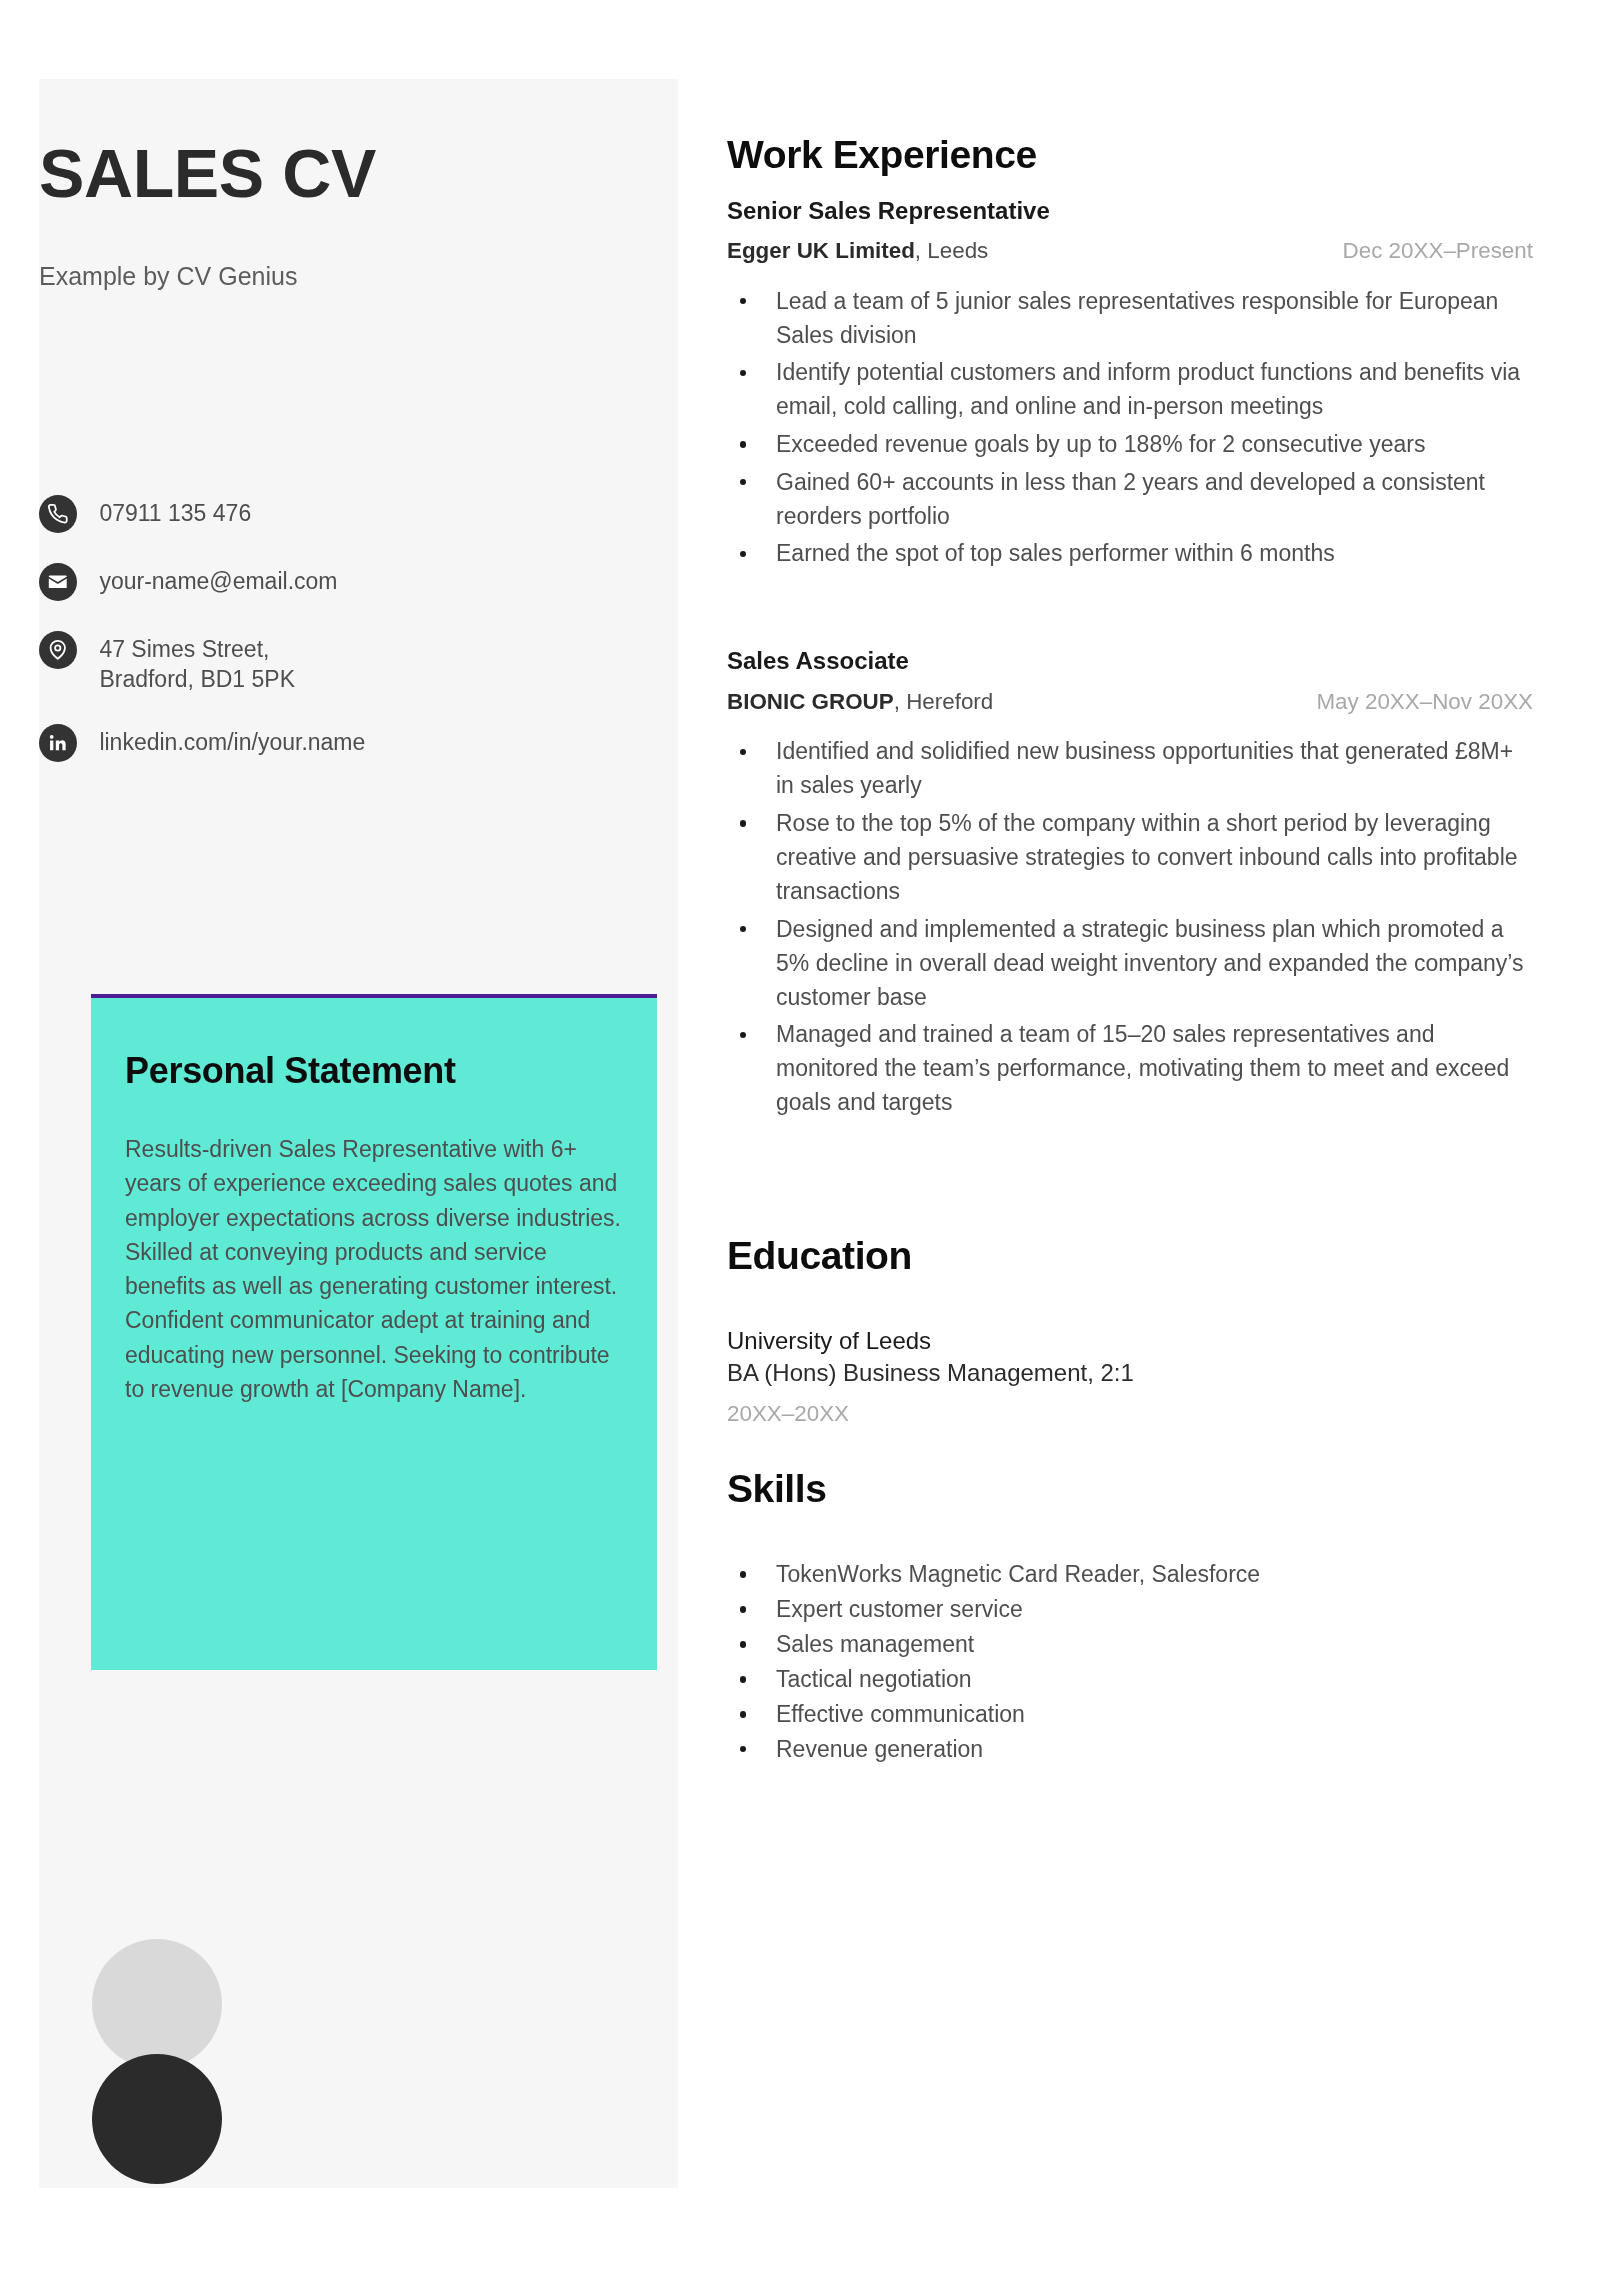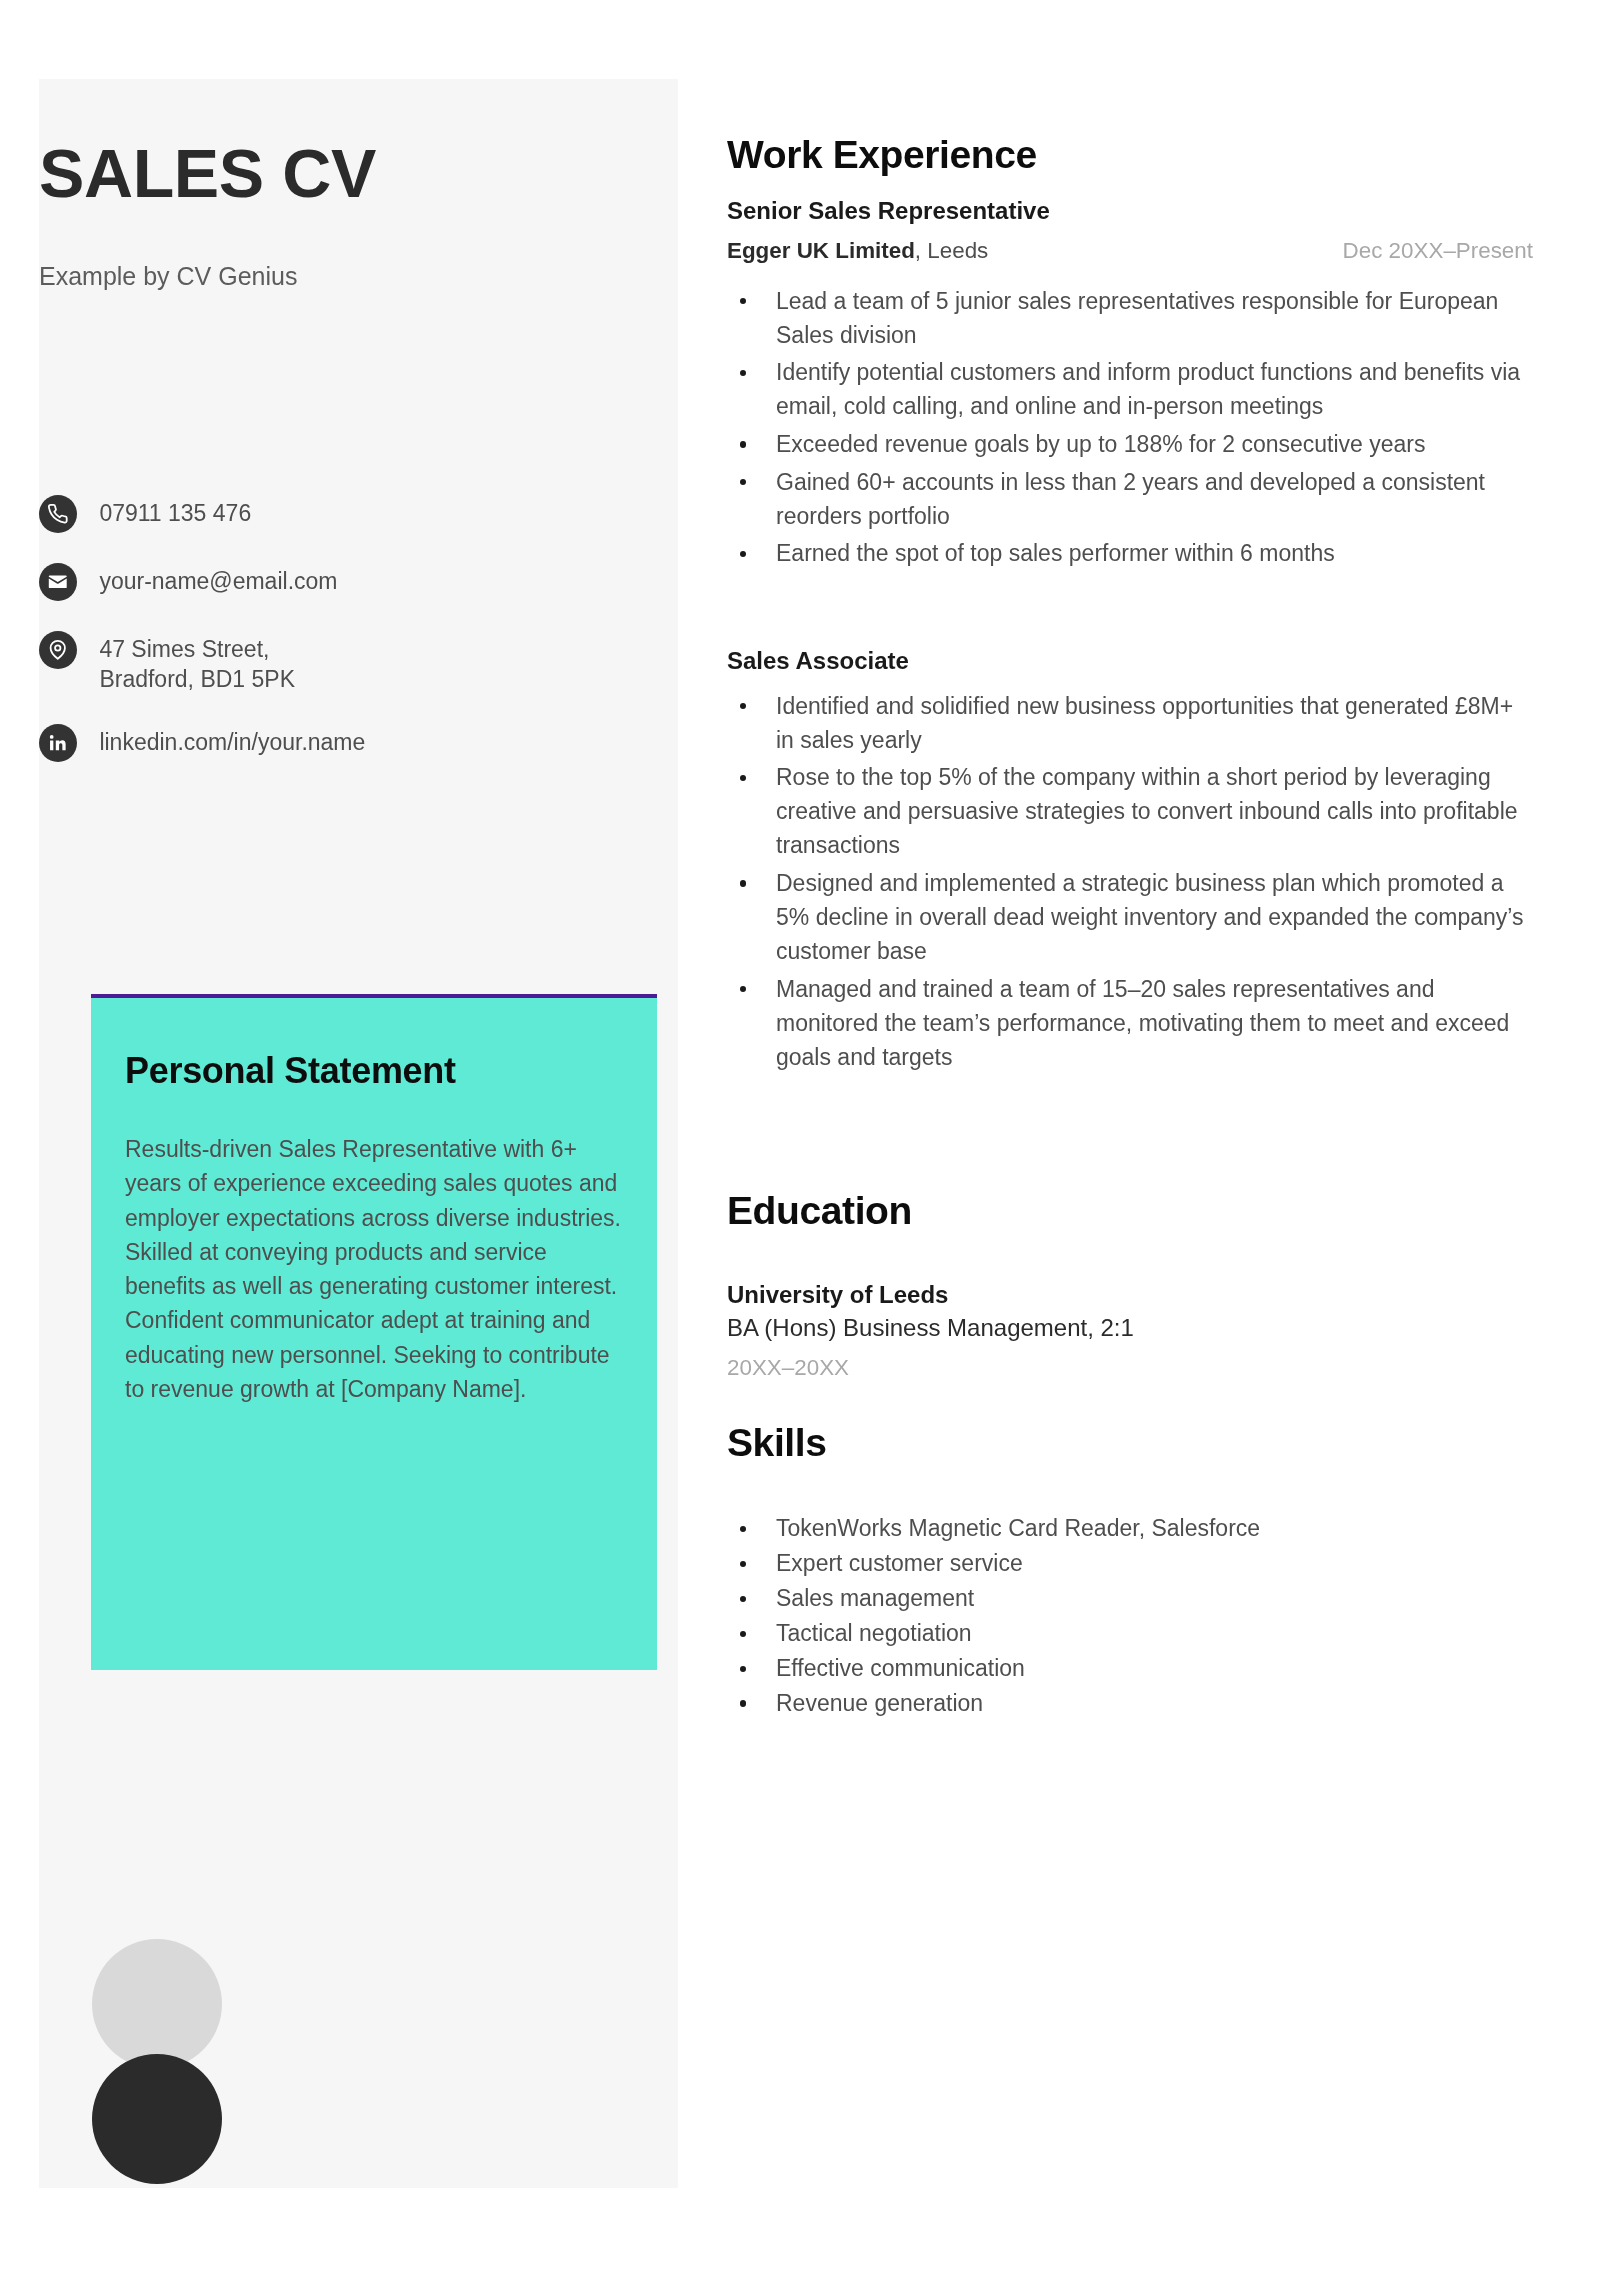--- a/index.html
+++ b/index.html
@@ -213,21 +213,21 @@
     background: #1a1a1a;
   }
 
   .gap-lg { height: 68px; }
   .gap-xl { height: 107px; }
   .gap-md { height: 41px; }
   .gap-sm { height: 27px; }
 
   .edu-school {
     font-size: 24px;
-    font-weight: 700;
+    font-weight: 400;
     color: #1a1a1a;
     line-height: 1.35;
   }
   .edu-degree {
     font-size: 24px;
     font-weight: 400;
     color: #2b2b2b;
     line-height: 1.35;
   }
   .edu-dates {
@@ -321,20 +321,24 @@
         <li>Exceeded revenue goals by up to 188% for 2 consecutive years</li>
         <li>Gained 60+ accounts in less than 2 years and developed a consistent reorders portfolio</li>
         <li>Earned the spot of top sales performer within 6 months</li>
       </ul>
     </div>
 
     <div class="gap-lg"></div>
 
     <div class="job">
       <div class="job-title">Sales Associate</div>
+      <div class="job-meta">
+        <div class="job-company"><b>BIONIC GROUP</b><span>, Hereford</span></div>
+        <div class="job-dates">May 20XX–Nov 20XX</div>
+      </div>
       <ul class="bullets">
         <li>Identified and solidified new business opportunities that generated £8M+ in sales yearly</li>
         <li>Rose to the top 5% of the company within a short period by leveraging creative and persuasive strategies to convert inbound calls into profitable transactions</li>
         <li>Designed and implemented a strategic business plan which promoted a 5% decline in overall dead weight inventory and expanded the company’s customer base</li>
         <li>Managed and trained a team of 15–20 sales representatives and monitored the team’s performance, motivating them to meet and exceed goals and targets</li>
       </ul>
     </div>
 
     <div class="gap-xl"></div>
 

